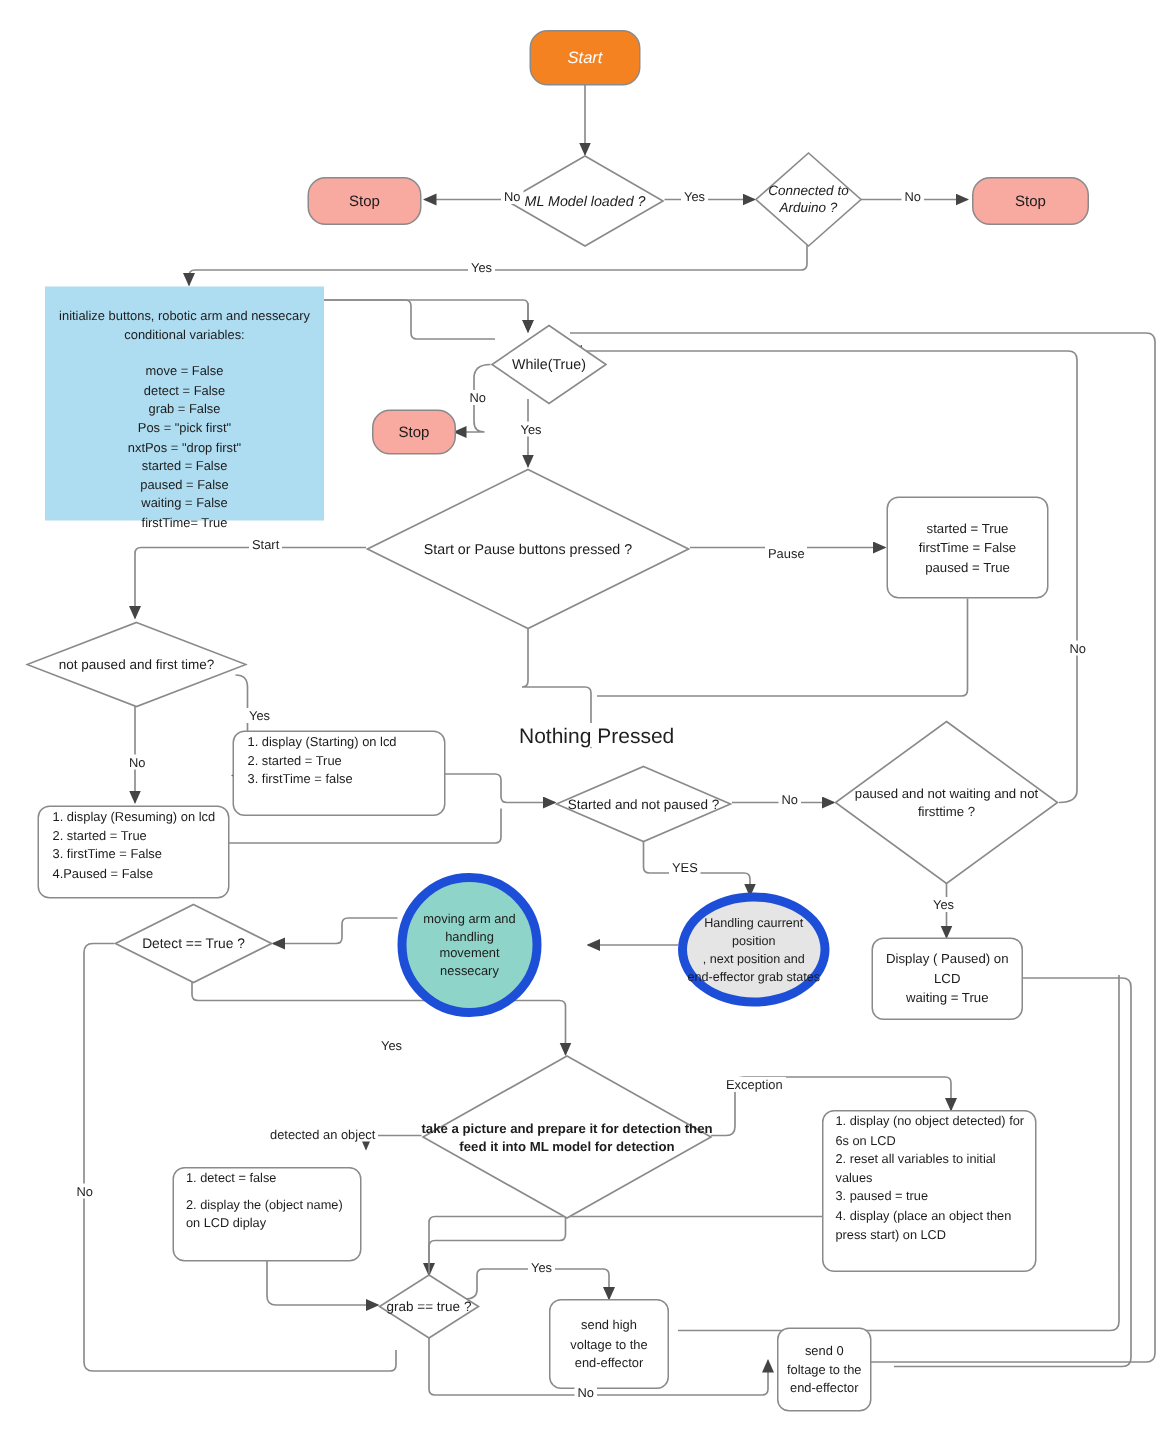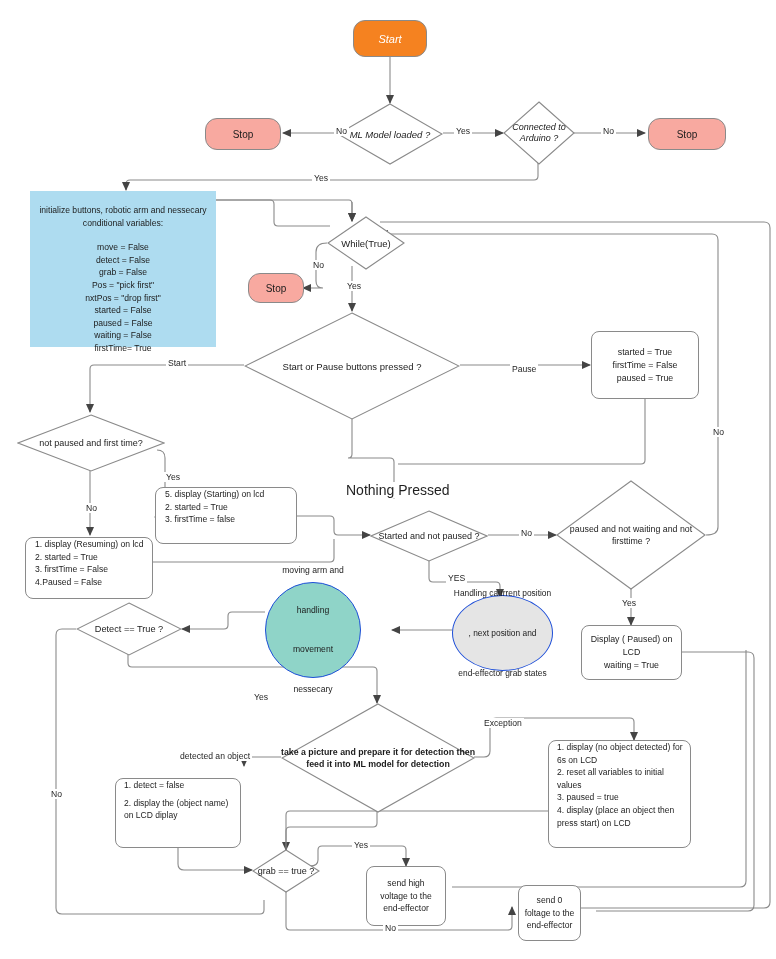--- a/index.html
+++ b/index.html
@@ -3,21 +3,21 @@
 <meta charset="utf-8">
 <style>
   html,body{margin:0;padding:0;background:#ffffff;}
   body{font-family:"Liberation Sans","DejaVu Sans",sans-serif;}
   #canvas{position:relative;width:776px;height:959px;background:#ffffff;overflow:hidden;}
   svg#wires{position:absolute;left:0;top:0;width:776px;height:959px;}
   .node{position:absolute;box-sizing:border-box;display:flex;align-items:center;justify-content:center;text-align:center;color:#1c1c1c;}
   .rr{border:1px solid #8a8a8a;border-radius:12px;}
   .proc{border:1px solid #8a8a8a;border-radius:8px;background:#ffffff;justify-content:center;}
   .plain{background:transparent;border:none;}
-  .circle{border:1px solid #1d4ed8;border-radius:50%;gap:28px;}
+  .circle{border:6px solid #1d4ed8;border-radius:50%;}
   .lbl{position:absolute;background:#ffffff;color:#1f1f1f;padding:0 2px;white-space:nowrap;}
   .txtL{justify-content:flex-start;text-align:left;}
   .dtext{position:absolute;display:flex;align-items:center;justify-content:center;text-align:center;color:#1c1c1c;pointer-events:none;}
 </style>
 </head>
 <body>
 
 <div id="canvas">
 
   <svg id="wires" viewBox="0 0 776 959">
@@ -168,21 +168,21 @@
   </div>
 
   <svg class="node plain" style="left:17px;top:414px;width:148px;height:58px;" viewBox="0 0 148 58">
     <polygon points="74,1 147,29 74,57 1,29" fill="#ffffff" stroke="#8a8a8a" stroke-width="1.1"></polygon>
   </svg>
   <div class="dtext" style="left:17px;top:414px;width:148px;height:58px;font-size:9px;">
     <span>not paused and first time?</span>
   </div>
 
   <div class="node proc txtL" style="left:155px;top:487px;width:142px;height:57px;flex-direction:column;align-items:flex-start;padding-left:9px;font-size:8.6px;line-height:12.5px;">
-    <div>5. display (Starting) on lcd</div>
+    <div>1. display (Starting) on lcd</div>
     <div>2. started = True</div>
     <div>3. firstTime = false</div>
   </div>
 
   <div class="node proc txtL" style="left:25px;top:537px;width:128px;height:62px;flex-direction:column;align-items:flex-start;padding-left:9px;font-size:8.6px;line-height:12.5px;">
     <div>1. display (Resuming) on lcd</div>
     <div>2. started = True</div>
     <div>3. firstTime =  False</div>
     <div>4.Paused = False</div>
   </div>
@@ -229,21 +229,21 @@
   </div>
 
   <svg class="node plain" style="left:281px;top:703px;width:194px;height:110px;" viewBox="0 0 194 110">
     <polygon points="97,1 193,55 97,109 1,55" fill="#ffffff" stroke="#8a8a8a" stroke-width="1.1"></polygon>
   </svg>
   <div class="dtext" style="left:277px;top:703px;width:202px;height:110px;font-size:8.8px;line-height:12px;font-weight:bold;">
     <span style="white-space:pre-line">take a picture and prepare it for detection then
 feed it into ML model for detection</span>
   </div>
 
-  <div class="node proc txtL" style="left:115px;top:778px;width:126px;height:70px;flex-direction:column;align-items:flex-start;padding-left:8px;font-size:8.5px;line-height:12.5px;">
+  <div class="node proc txtL" style="left:115px;top:778px;width:126px;height:63px;flex-direction:column;align-items:flex-start;padding-left:8px;font-size:8.5px;line-height:12.5px;">
     <div>1. detect = false</div>
     <div style="height:5px"></div>
     <div>2. display the (object name)</div>
     <div>on LCD diplay</div>
   </div>
 
   <div class="node proc txtL" style="left:548px;top:740px;width:143px;height:108px;flex-direction:column;align-items:flex-start;padding-left:8px;font-size:8.5px;line-height:12.6px;">
     <div>1. display (no object detected) for</div>
     <div>6s on LCD</div>
     <div>2. reset all variables to initial</div>

